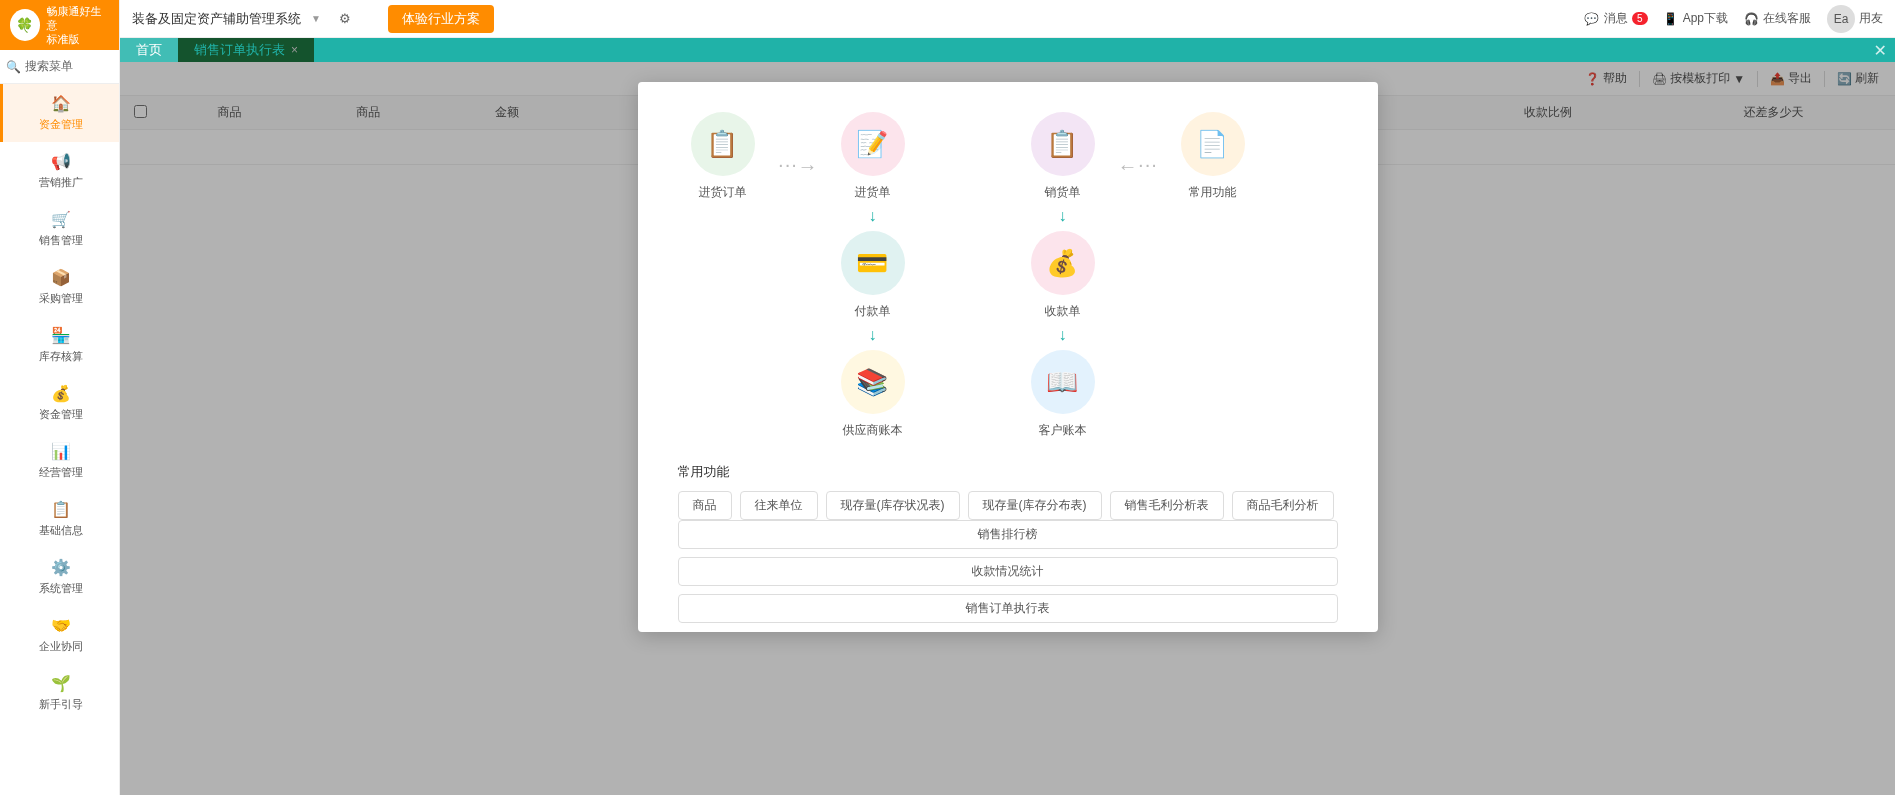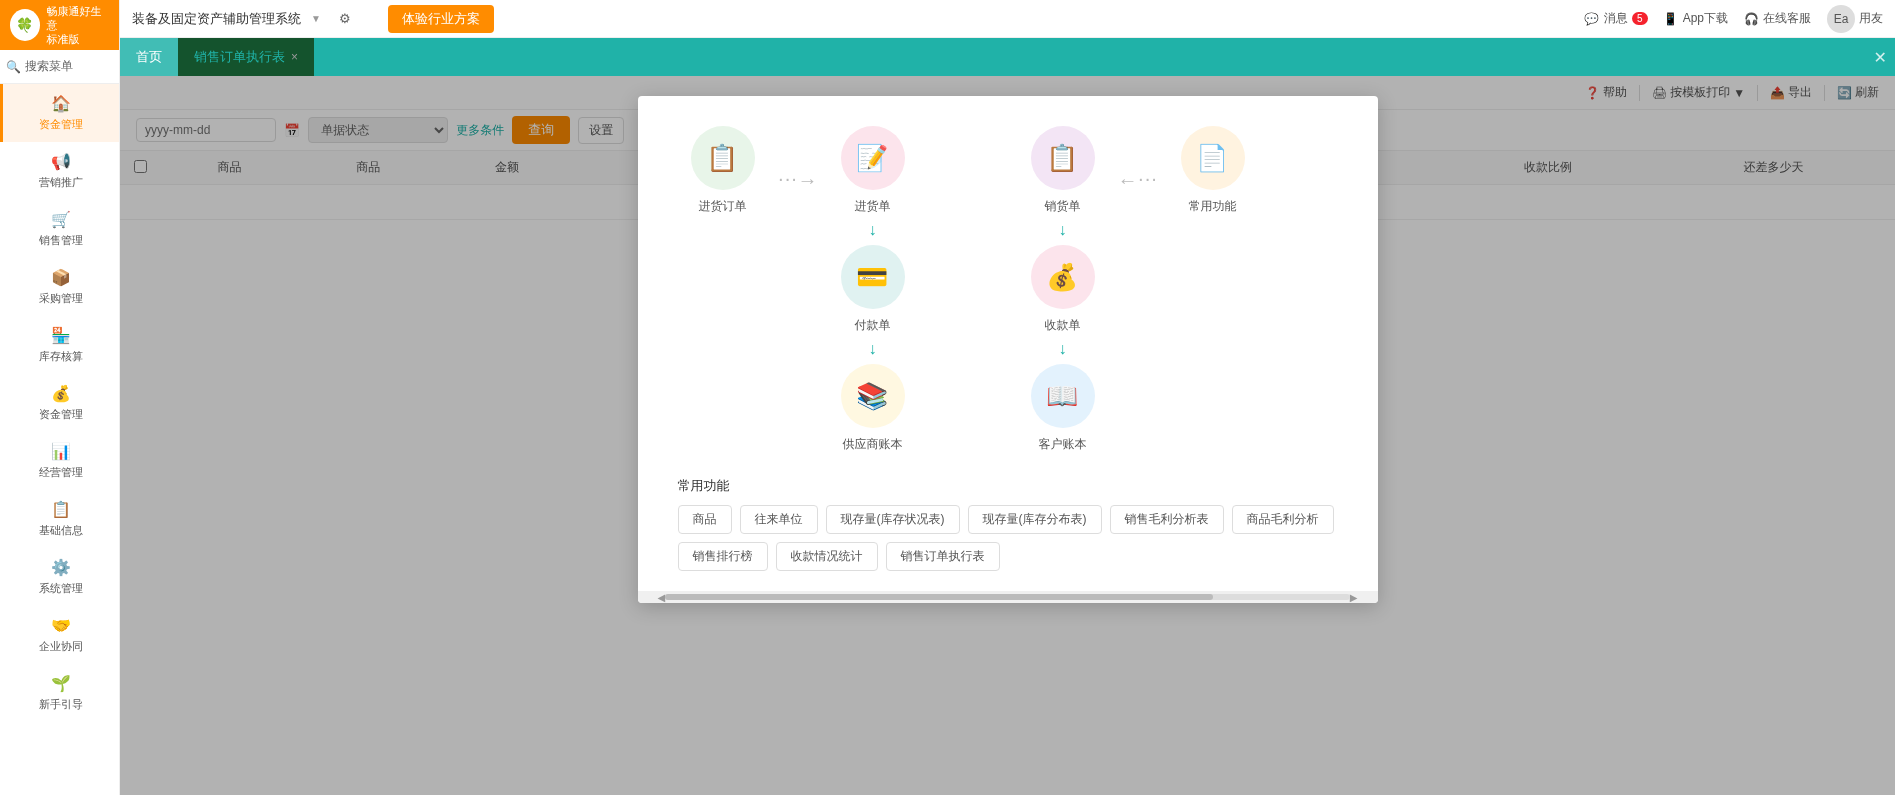--- a/index.html
+++ b/index.html
@@ -28,21 +28,21 @@
     .top-bar-spacer { flex: 1; }
     .top-bar-actions { display: flex; align-items: center; gap: 16px; }
     .top-bar-btn { display: flex; align-items: center; gap: 4px; color: #555; font-size: 12px; cursor: pointer; }
     .badge { background: #f5222d; color: #fff; border-radius: 8px; font-size: 10px; padding: 1px 4px; min-width: 16px; text-align: center; }
     .settings-btn { width: 28px; height: 28px; display: flex; align-items: center; justify-content: center; cursor: pointer; color: #666; }
     .experience-btn { background: #ff8c00; color: #fff; border: none; padding: 5px 14px; border-radius: 4px; cursor: pointer; font-size: 13px; margin-left: 19px; }
     .avatar { width: 28px; height: 28px; background: #ddd; border-radius: 50%; display: flex; align-items: center; justify-content: center; font-size: 12px; }
     .dropdown-arrow { color: #999; font-size: 10px; }
 
     
-    .tab-bar { height: 38px; background: #20b2a8; display: flex; align-items: stretch; }
+    .tab-bar { height: 24px; background: #20b2a8; display: flex; align-items: stretch; }
     .tab { display: flex; align-items: center; padding: 0 16px; cursor: pointer; color: rgba(255,255,255,0.8); font-size: 13px; gap: 6px; }
     .tab.home { background: rgba(255,255,255,0.15); color: #fff; }
     .tab.active { background: #14532d; color: #20b2a8; }
     .tab-close { color: #999; font-size: 12px; cursor: pointer; }
     .tab-bar-end { flex: 1; display: flex; justify-content: flex-end; align-items: center; padding-right: 8px; }
     .close-all-btn { color: rgba(255,255,255,0.8); cursor: pointer; font-size: 16px; }
 
     
     .content-area { flex: 1; display: flex; flex-direction: column; background: #f0f2f5; overflow: hidden; position: relative; }
 
@@ -223,28 +223,20 @@
           <span>📤</span>
           <span>导出</span>
         </div>
         <div class="toolbar-sep"></div>
         <div class="toolbar-btn">
           <span>🔄</span>
           <span>刷新</span>
         </div>
       </div>
 
-      <div class="filter-area">
-        <input class="filter-input" placeholder="yyyy-mm-dd" style="">
-        <span>📅</span>
-        <select class="filter-select"><option value="">单据状态</option></select>
-        <span class="more-conditions">更多条件</span>
-        <button class="query-btn">查询</button>
-        <button class="set-btn">设置</button>
-      </div>
 
       <div class="table-wrapper">
         <table class="data-table">
           <thead>
             <tr>
               <th class="checkbox-col"><input type="checkbox" style=""></th>
               <th>商品</th>
               <th>商品</th>
               <th>金额</th>
               <th>预估毛利</th>
@@ -317,21 +309,21 @@
             <div class="common-functions">
               <div class="common-title">常用功能</div>
               <div class="function-btns">
                 <button class="function-btn">商品</button>
                 <button class="function-btn">往来单位</button>
                 <button class="function-btn">现存量(库存状况表)</button>
                 <button class="function-btn">现存量(库存分布表)</button>
                 <button class="function-btn">销售毛利分析表</button>
                 <button class="function-btn">商品毛利分析</button>
               </div>
-              <div class="function-btns" style="margin-top:8px;">
+              <div class="function-btns" style="margin-top:0;flex-direction:column;">
                 <button class="function-btn">销售排行榜</button>
                 <button class="function-btn">收款情况统计</button>
                 <button class="function-btn">销售订单执行表</button>
               </div>
             </div>
           </div>
 
           <div class="modal-scrollbar">
             <span class="scrollbar-arrow">◀</span>
             <div class="scrollbar-track">

